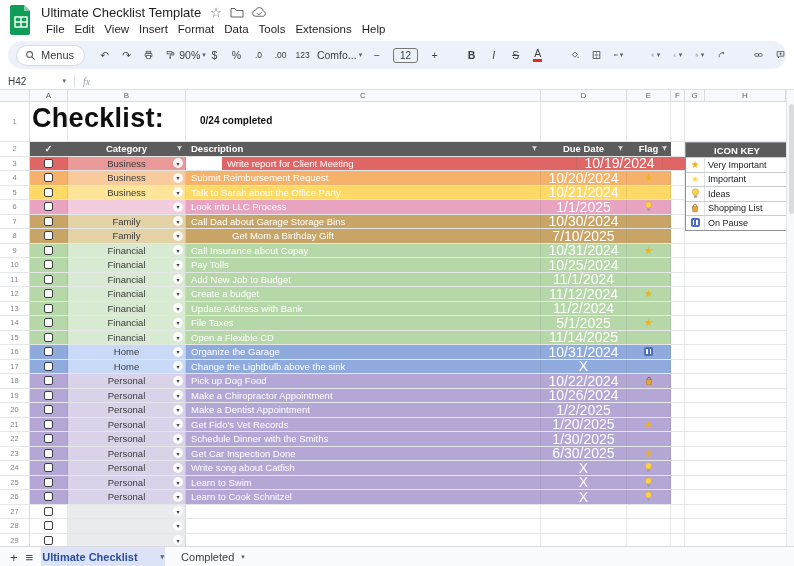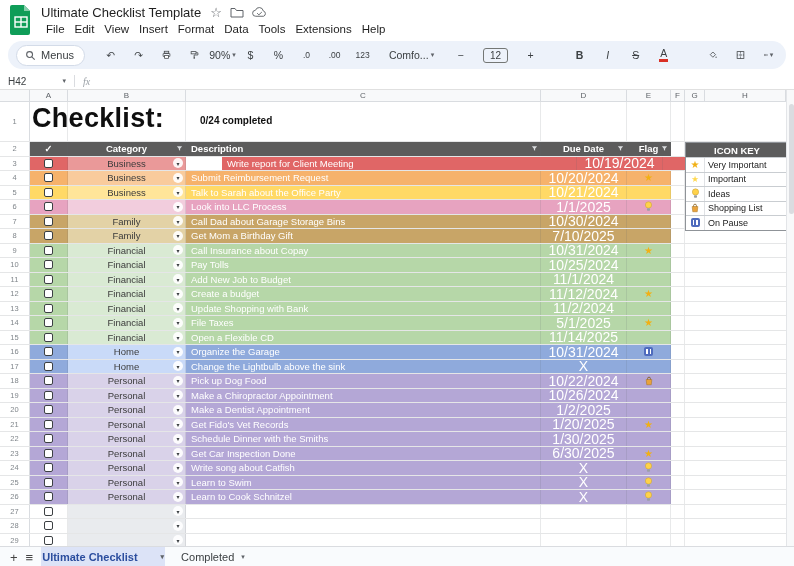--- a/index.html
+++ b/index.html
@@ -8,21 +8,21 @@
 
   
   .titlebar{display:flex;align-items:flex-start;padding:5px 8px 0 10px;height:38px;gap:9px}
   .title-block{display:flex;flex-direction:column}
   .title-row{display:flex;align-items:center;gap:9px;font-size:13px;color:#1f1f1f}
   .t-icons{display:flex;align-items:center;gap:8px;color:#5f6368;font-size:13px}
   .menubar{display:flex;font-size:11.5px;margin-top:2px;color:#1f1f1f}
   .menubar span{padding:1px 5px;border-radius:4px}
 
   
-  .toolbar{height:28px;margin:3px 8px 4px;background:#edf2fa;border-radius:16px;display:flex;align-items:center;padding:0 8px;font-size:10.5px;color:#3c4043;gap:13px}
+  .toolbar{height:28px;margin:3px 8px 4px;background:#edf2fa;border-radius:16px;display:flex;align-items:center;padding:0 8px;font-size:10.5px;color:#3c4043;gap:7px}
   .menus-pill{display:flex;align-items:center;gap:5px;background:#fff;border:1px solid #d3dbe8;border-radius:14px;padding:2px 10px 2px 8px;font-size:11px;margin-right:5px;height:21px}
   .tbtn{display:inline-flex;align-items:center;justify-content:center;min-width:15px;height:20px;padding:0 3px;border-radius:4px;white-space:nowrap}
   .tbtn.sm{font-size:8.5px}
   .divider{width:1px;height:15px;background:#c6cbd3;margin:0 4px}
   .car{font-size:7px;margin-left:2px;color:#5f6368}
   .fontsize{border:1px solid #747775;border-radius:3px;padding:0 6px;height:15px;display:flex;align-items:center;font-size:10px;margin:0 2px;background:#fff0}
   .tb-bold{font-weight:bold}
   .tb-italic{font-style:italic}
   .tb-strike{text-decoration:line-through}
   .a-btn{display:inline-flex;flex-direction:column;align-items:center;line-height:10px;height:20px;justify-content:center}
@@ -449,21 +449,21 @@
   </div>
       <div class="row">
     <div class="cell w-gut gut">8</div>
     <div class="cell w-a ca" style="background: rgb(200, 165, 103);">
           <span class="checkbox"></span>
         </div>
     <div class="cell w-b cb" style="background: rgb(227, 210, 166);">
           <span class="cat-text">Family</span>
           <span class="ddc">▾</span>
         </div>
-    <div class="cell w-c cc" style="background: rgb(200, 165, 103);">
+    <div class="cell w-c cc" style="background: rgb(200, 165, 103); padding-left: 41px;">
           <span class="desc-text">Get Mom a Birthday Gift</span>
         </div>
     <div class="cell w-d cd" style="background: rgb(200, 165, 103);">
           <span class="due-text">7/10/2025</span>
         </div>
     <div class="cell w-e ce" style="background: rgb(200, 165, 103);">
       
       
       
       
@@ -561,21 +561,21 @@
       <div class="row">
     <div class="cell w-gut gut">13</div>
     <div class="cell w-a ca" style="background: rgb(182, 215, 168);">
           <span class="checkbox"></span>
         </div>
     <div class="cell w-b cb" style="background: rgb(217, 234, 211);">
           <span class="cat-text">Financial</span>
           <span class="ddc">▾</span>
         </div>
     <div class="cell w-c cc" style="background: rgb(182, 215, 168);">
-          <span class="desc-text">Update Shopping with Bank</span>
+          <span class="desc-text">Update Address with Bank</span>
         </div>
     <div class="cell w-d cd" style="background: rgb(182, 215, 168);">
           <span class="due-text">11/2/2024</span>
         </div>
     <div class="cell w-e ce" style="background: rgb(182, 215, 168);">
       
       
       
       
     </div>

